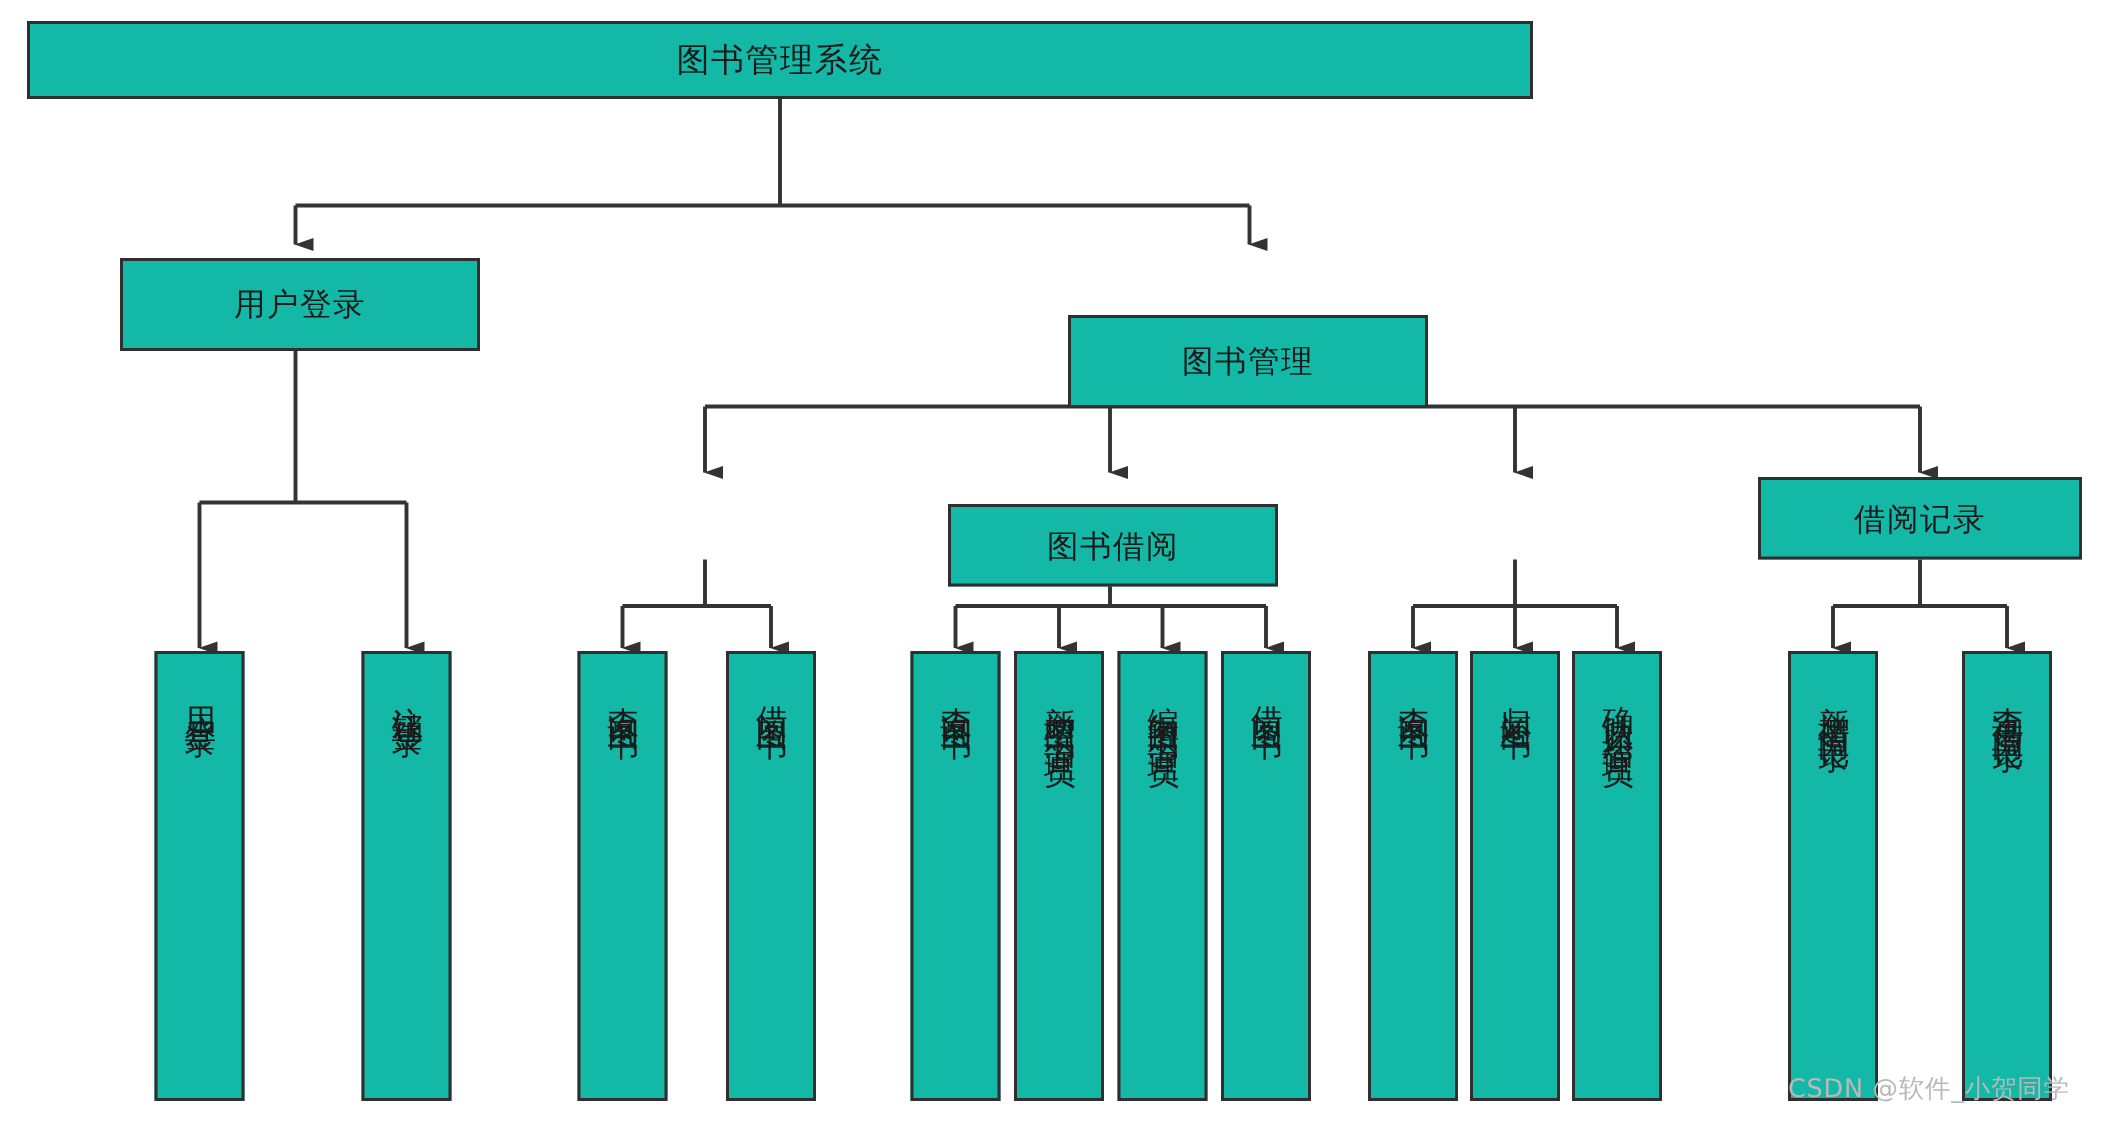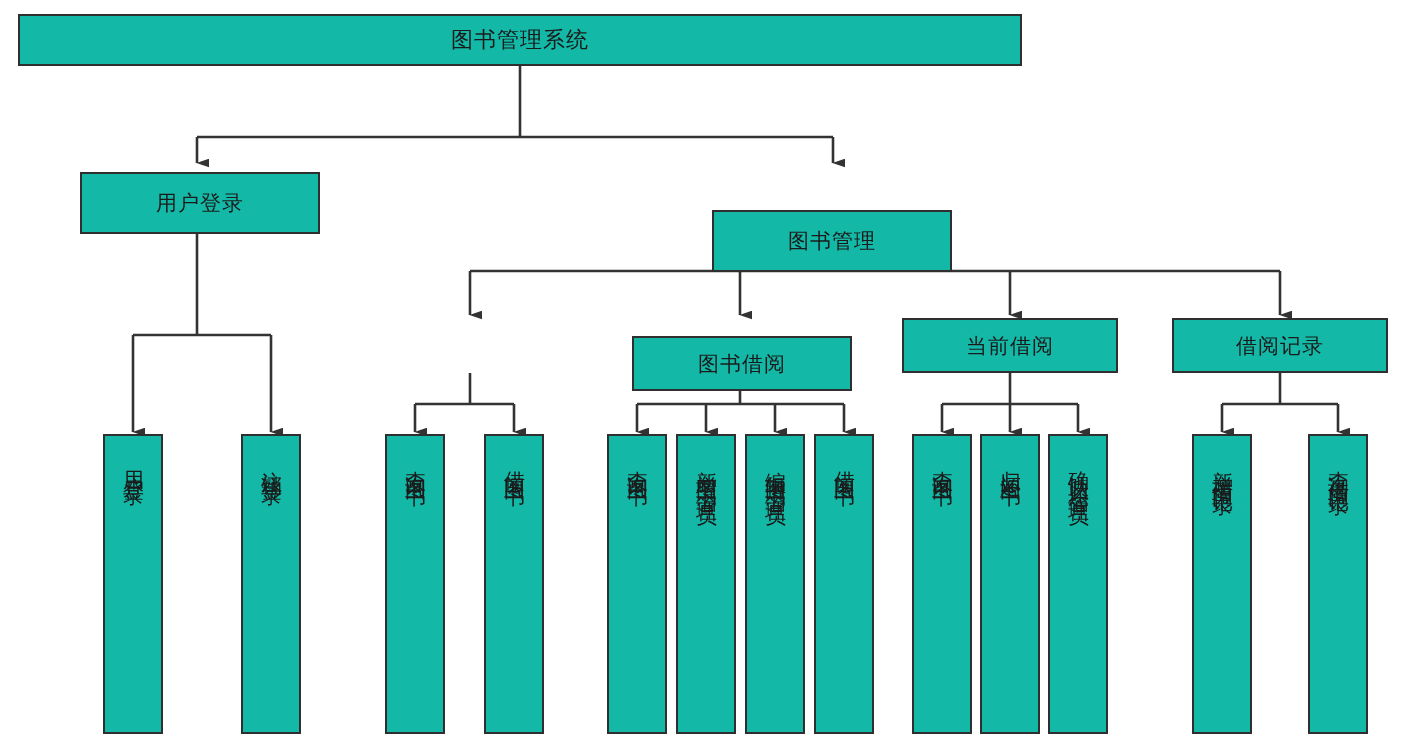--- a/index.html
+++ b/index.html
@@ -128,23 +128,20 @@
   <div class="node h" style="left:80px; top:172px; width:240px; height:62px;">
     <span>用户登录</span>
   </div>
   <div class="node h" style="left:712px; top:172px; width:240px; height:62px;margin-top:38px;">
     <span>图书管理</span>
   </div>
 
   <div class="node h" style="left:632px; top:336px; width:220px; height:55px;">
     <span>图书借阅</span>
   </div>
-  <div class="node h" style="left:902px; top:318px; width:216px; height:55px;">
-    <span>当前借阅</span>
-  </div>
   <div class="node h" style="left:1172px; top:318px; width:216px; height:55px;align-items:center;">
     <span>借阅记录</span>
   </div>
 
   <div class="node v" style="left:103px; top:434px; width:60px; height:300px;">
     <span class="vlabel">用户登录</span>
   </div>
   <div class="node v" style="left:241px; top:434px; width:60px; height:300px;">
     <span class="vlabel">注销登录</span>
   </div>
@@ -179,14 +176,15 @@
     <span class="vlabel">确认归还（管理员）</span>
   </div>
 
   <div class="node v" style="left:1192px; top:434px; width:60px; height:300px;">
     <span class="vlabel">新增借阅记录</span>
   </div>
   <div class="node v" style="left:1308px; top:434px; width:60px; height:300px;">
     <span class="vlabel">查询借阅记录</span>
   </div>
 
+  <div class="watermark">CSDN @软件_小贺同学</div>
 
 </div>
 
 </body></html>

